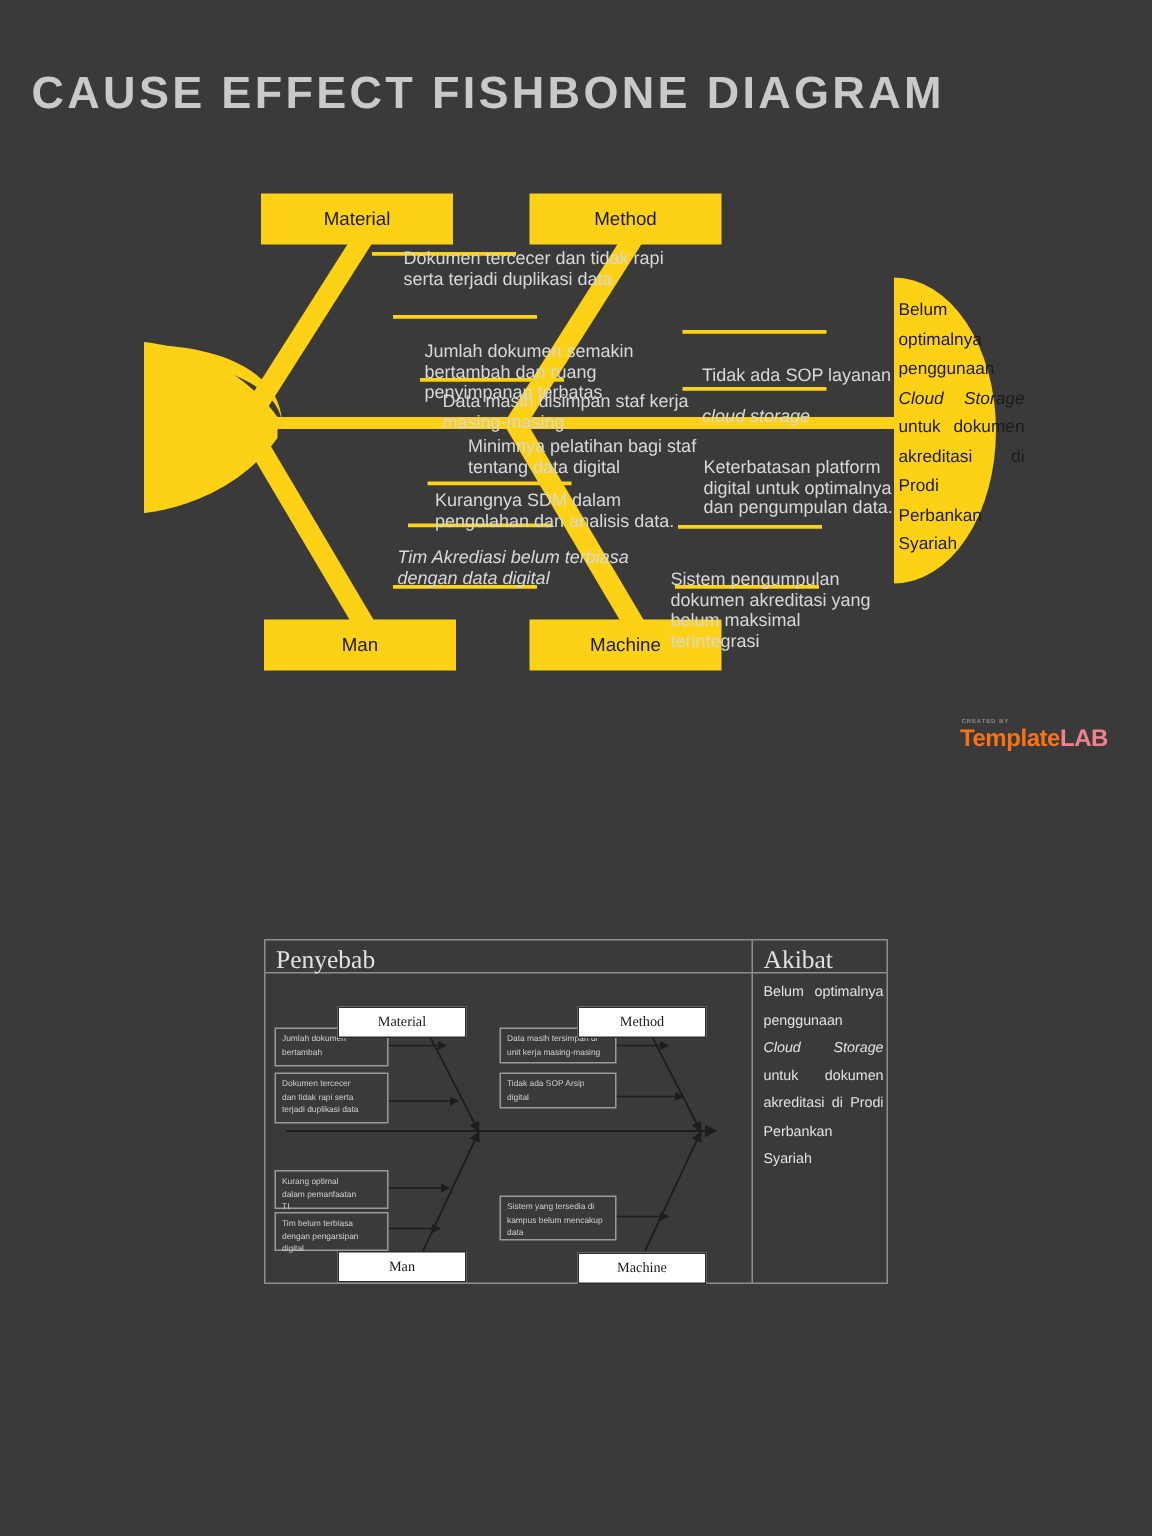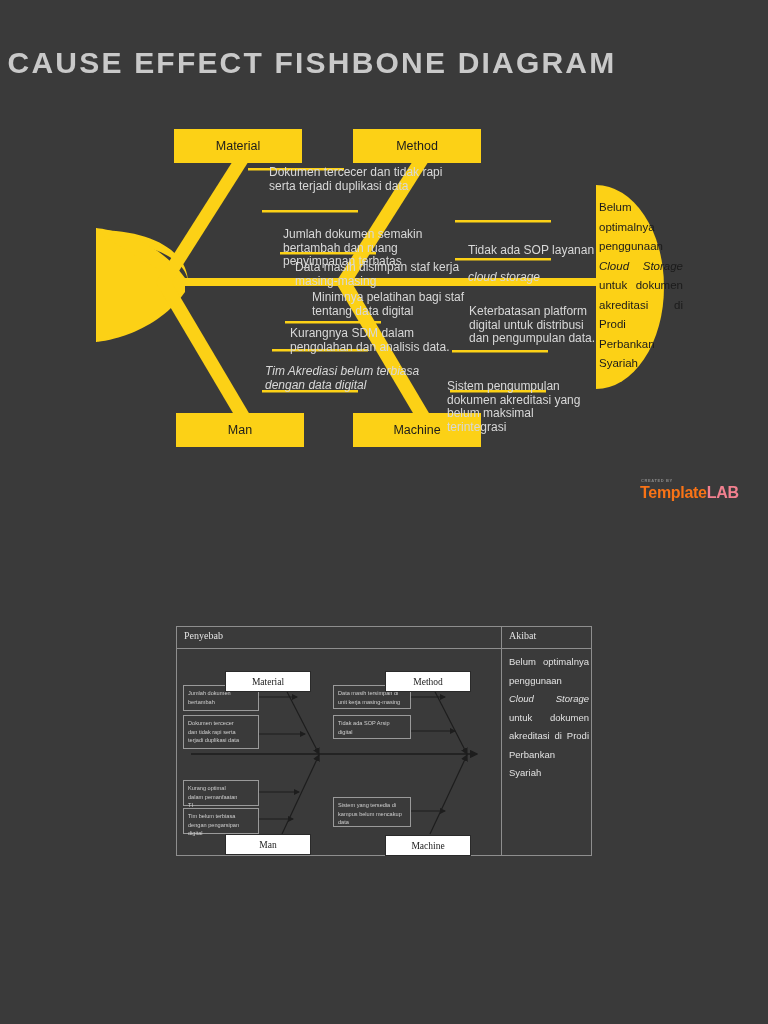--- a/index.html
+++ b/index.html
@@ -8,25 +8,25 @@
     background:#3a3a3a;
     font-family:"Liberation Sans",sans-serif;
     overflow:hidden;
     position:relative;
   }
   .page{position:absolute;inset:0;}
 
   
   #page-title{
     position:absolute;left:0;top:46px;width:624px;
-    text-align:center;
     color:#c9c9c9;
     font-size:30px;
     font-weight:bold;
     letter-spacing:2.2px;
+    padding-left:21px;
   }
 
   
   #fishbone{position:absolute;left:0;top:100px;width:768px;height:380px;}
   #fishbone svg{position:absolute;left:0;top:0;}
 
   .cat-box{
     position:absolute;
     background:#fcd116;
     color:#1c1c1c;
@@ -70,21 +70,21 @@
     position:absolute;left:176px;top:626px;width:416px;height:230px;
     border:1px solid #8e8e8e;
     box-sizing:border-box;
   }
   #tbl-head{
     position:absolute;left:0;top:0;width:100%;height:22px;
     border-bottom:1px solid #8e8e8e;box-sizing:border-box;
   }
   .tbl-h{
     position:absolute;top:3px;
-    color:#e2e2e2;font-family:"Liberation Serif",serif;font-size:10px;
+    color:#e2e2e2;font-family:"Liberation Serif",serif;font-size:17px;
   }
   #tbl-vline{
     position:absolute;left:324px;top:0;width:1px;height:229px;background:#8e8e8e;
   }
   #tbl-body{position:absolute;left:0;top:22px;width:324px;height:206px;}
   #tbl-body svg{position:absolute;left:0;top:0;}
   .mini-box{
     position:absolute;
     border:1px solid #9a9a9a;
     background:#3a3a3a;
@@ -182,21 +182,21 @@
     </div>
 
     <div class="cause-txt" style="left:312px;top:191px;">Minimnya pelatihan bagi staf
 tentang data digital</div>
     <div class="cause-txt" style="left:290px;top:227px;">Kurangnya SDM dalam
 pengolahan dan analisis data.</div>
     <div class="cause-txt" style="left:265px;top:265px;font-style:italic;">Tim Akrediasi belum terbiasa
 dengan data digital</div>
 
     <div class="cause-txt" style="left:469px;top:205px;">Keterbatasan platform
-digital untuk distribusi
+digital untuk optimalnya
 dan pengumpulan data.</div>
     <div class="cause-txt" style="left:447px;top:258px;margin-top:22px;">Sistem pengumpulan
 dokumen akreditasi yang
 belum maksimal
 terintegrasi</div>
 
     <div id="effect-text" style="left:599px;top:98px;">
       <span>Belum optimalnya penggunaan </span><i>Cloud Storage</i><span> untuk dokumen akreditasi di Prodi Perbankan Syariah</span>
     </div>
   </div>

